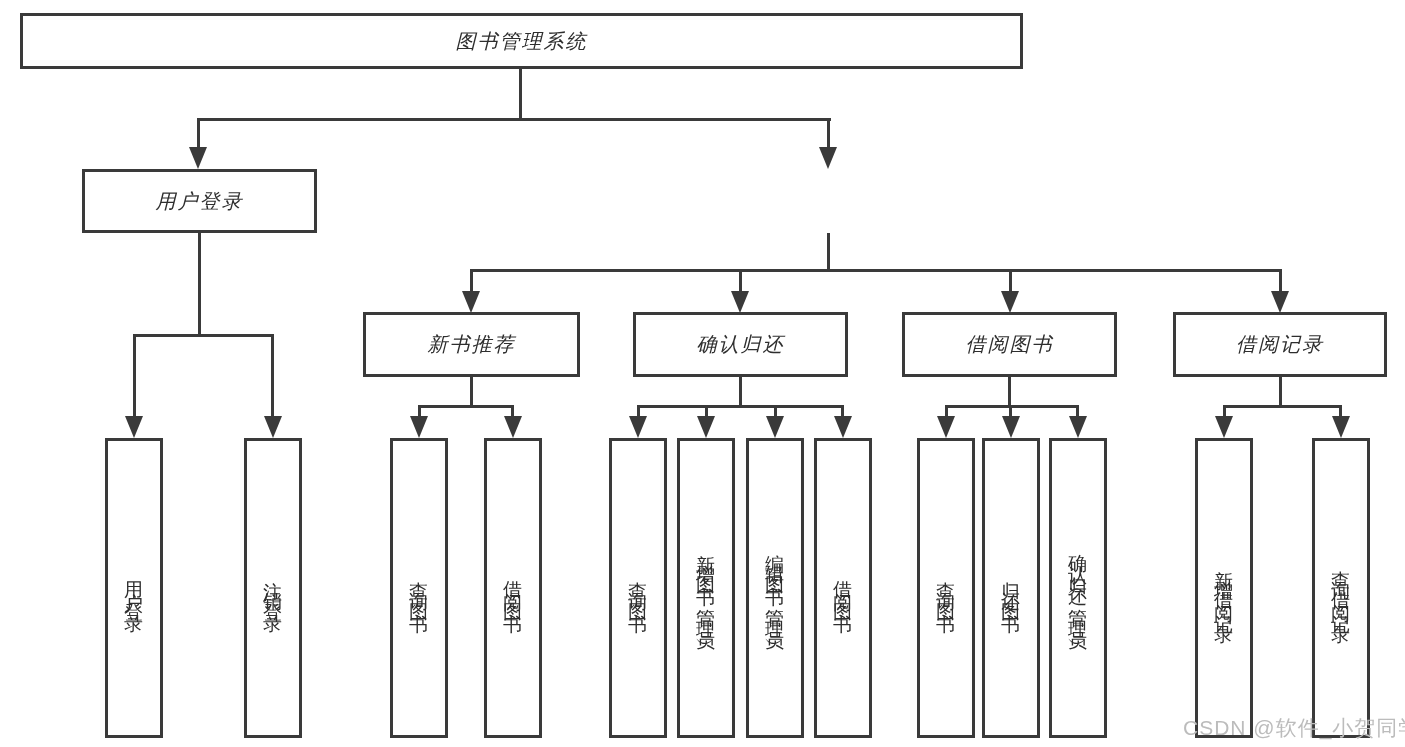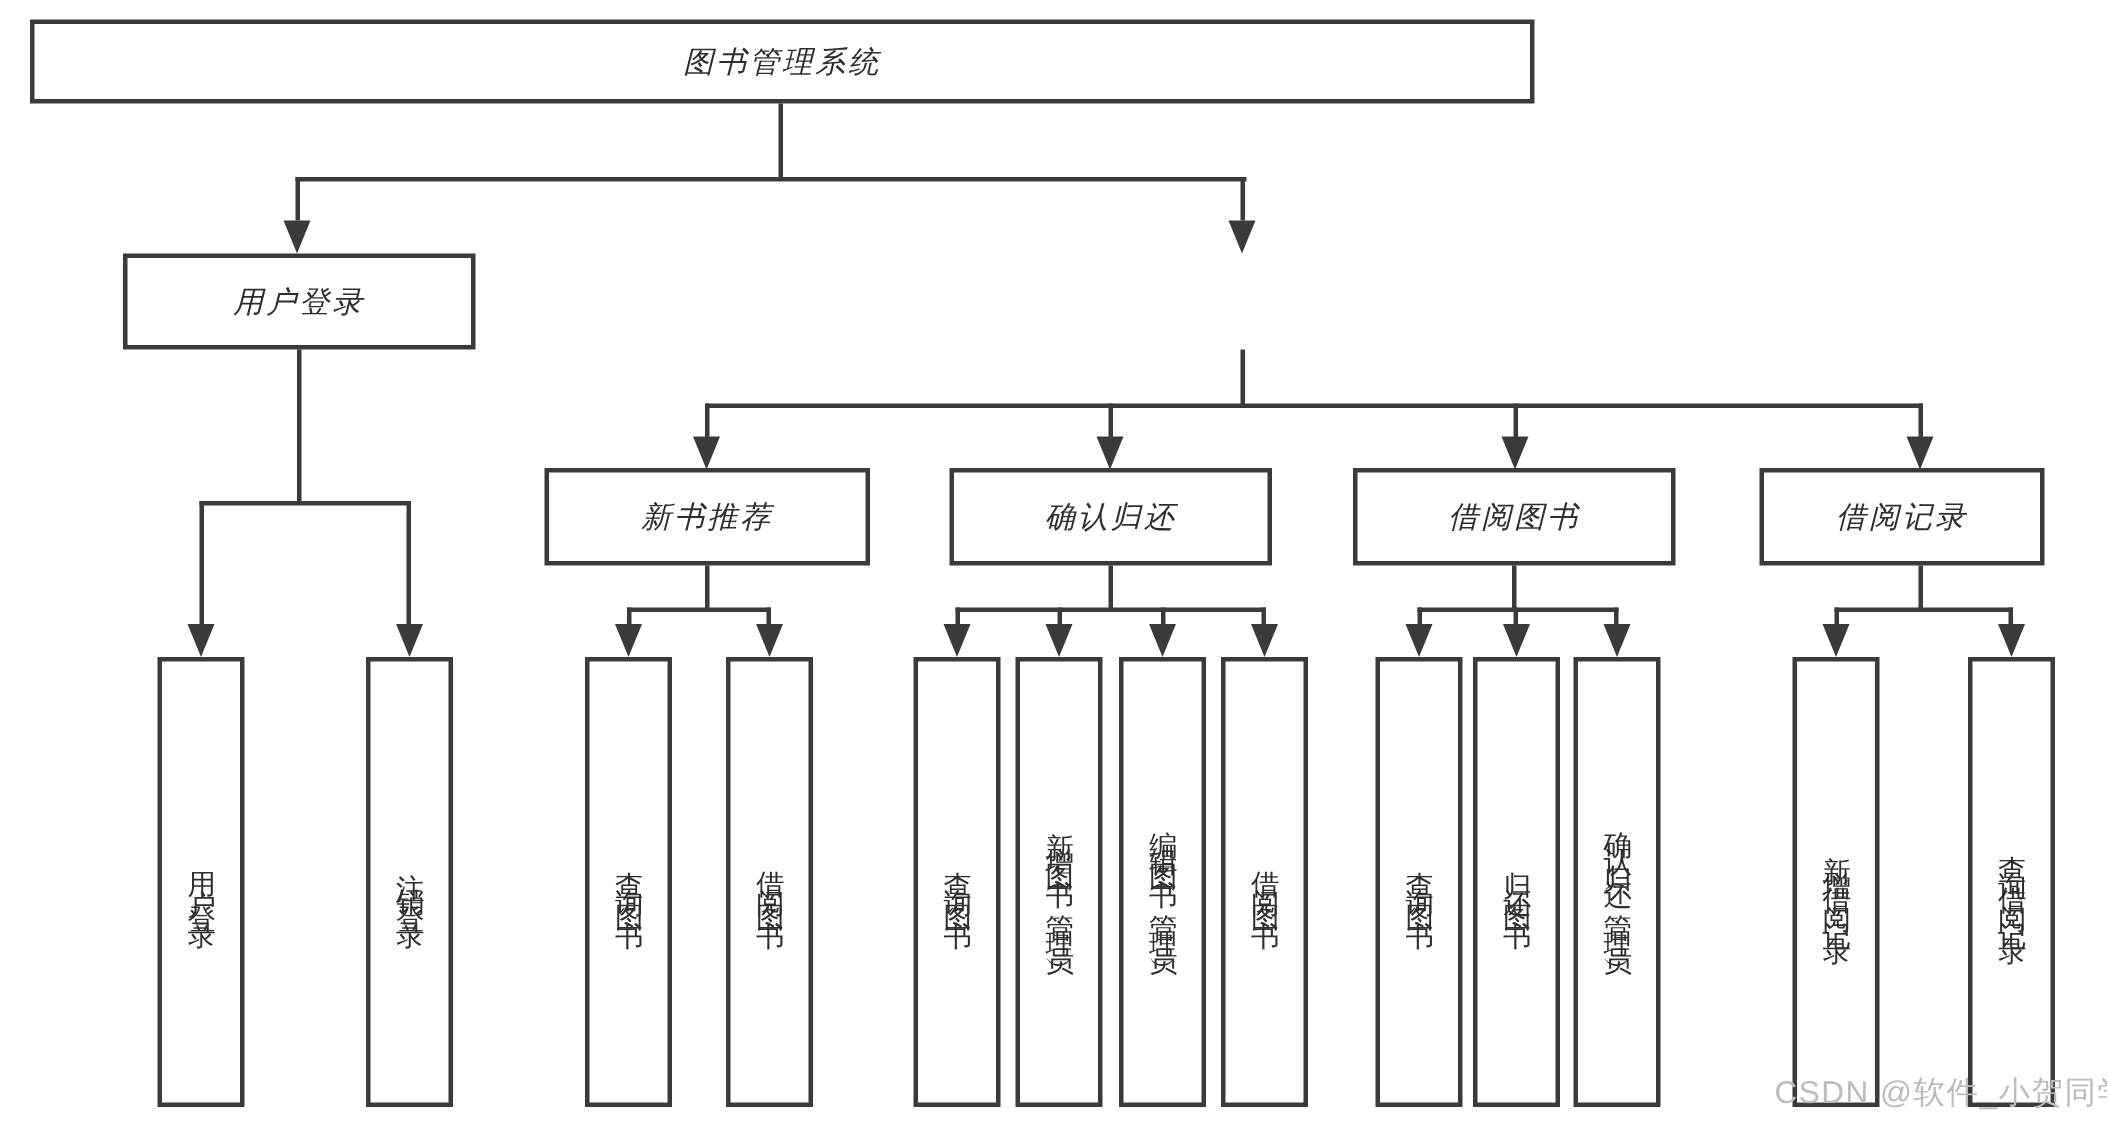--- a/index.html
+++ b/index.html
@@ -69,21 +69,21 @@
 
   <div class="box hbox" style="left:363px;top:312px;width:217px;height:65px">
     <span>新书推荐</span>
   </div>
   <div class="box hbox" style="left:633px;top:312px;width:215px;height:65px">
     <span>确认归还</span>
   </div>
   <div class="box hbox" style="left:902px;top:312px;width:215px;height:65px">
     <span>借阅图书</span>
   </div>
-  <div class="box hbox" style="left:1173px;top:312px;width:190px;height:65px">
+  <div class="box hbox" style="left:1173px;top:312px;width:214px;height:65px">
     <span>借阅记录</span>
   </div>
 
   <div class="vline" style="left:470px;top:377px;height:30px"></div>
   <div class="hline" style="left:418px;top:405px;width:96px"></div>
   <div class="vline" style="left:418px;top:405px;height:13px"></div>
   <div class="arrow" style="left:410px;top:416px"></div>
   <div class="vline" style="left:511px;top:405px;height:13px"></div>
   <div class="arrow" style="left:504px;top:416px"></div>
 

